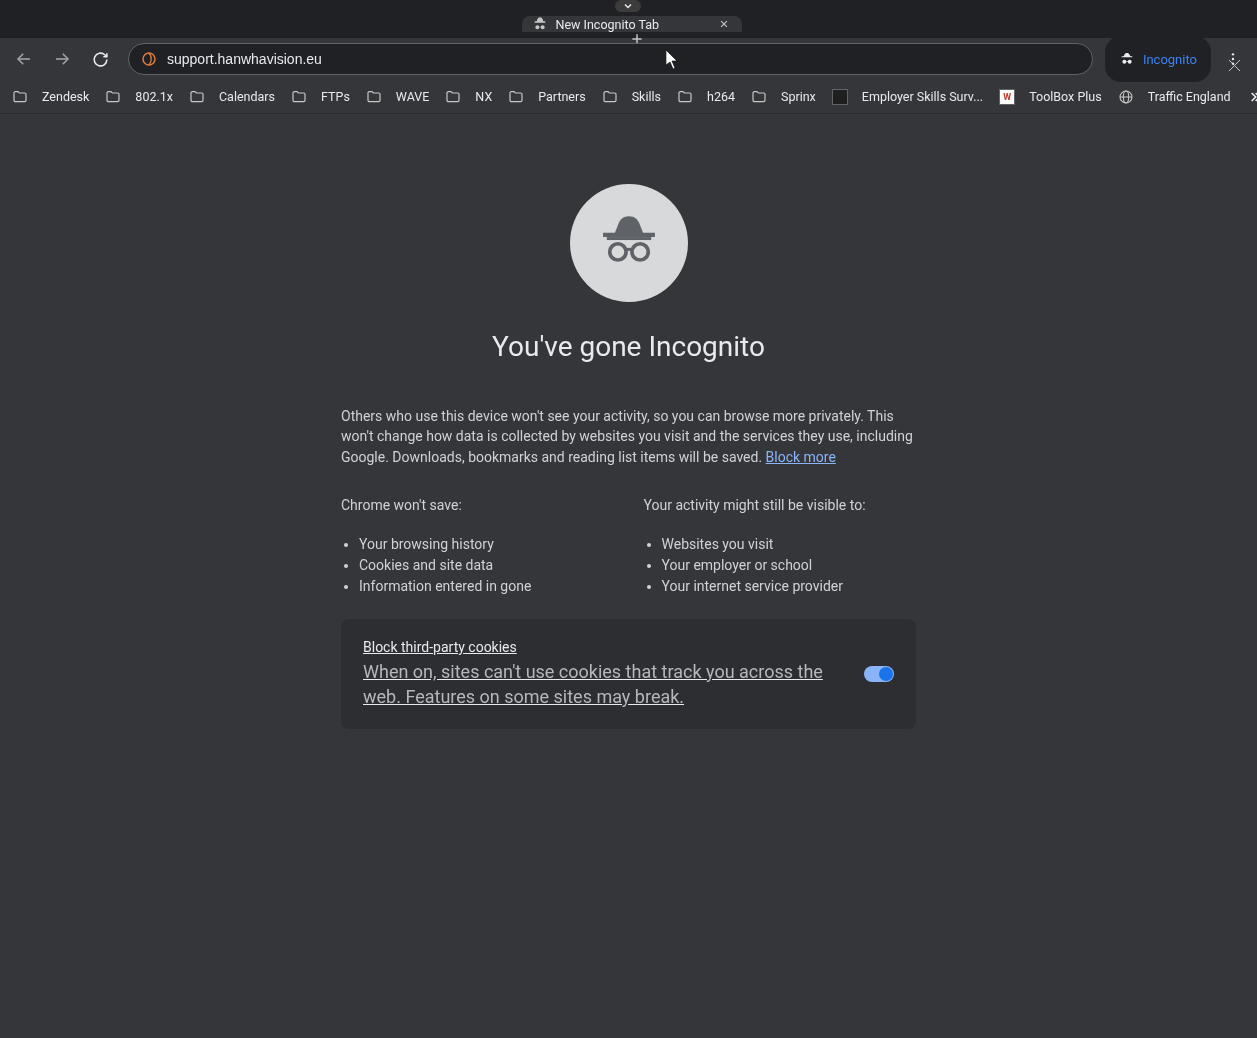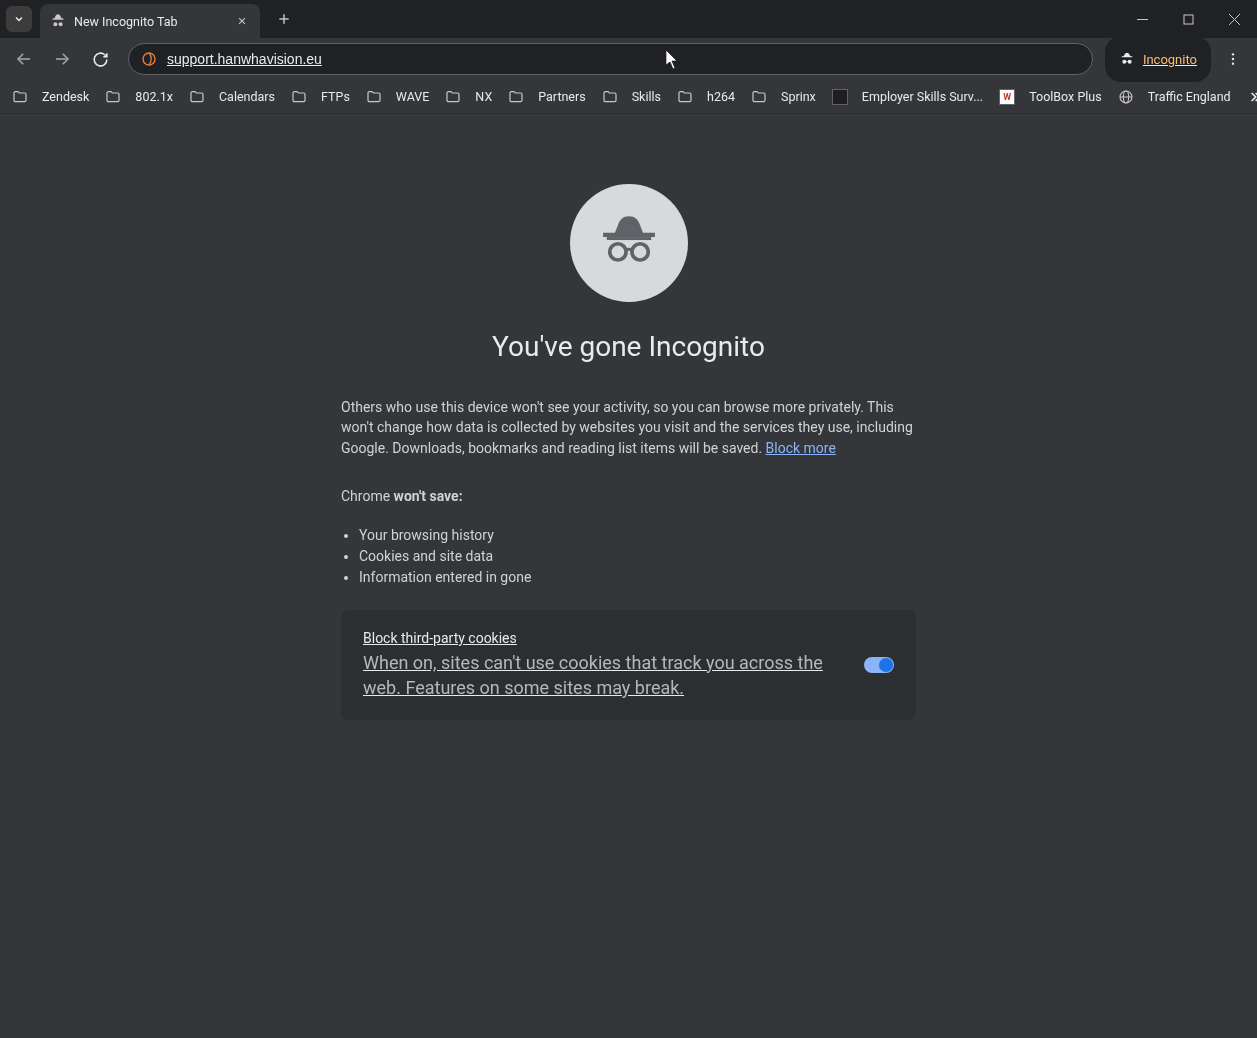--- a/index.html
+++ b/index.html
@@ -11,20 +11,21 @@
     color: #e8eaed;
     overflow: hidden;
     position: relative;
   }
   .titlebar {
     height: 38px;
     background: #202124;
     display: flex;
     align-items: center;
     padding-left: 6px;
+    flex-direction: column;
   }
   .tab-search-btn {
     width: 26px; height: 26px;
     border-radius: 6px;
     background: #3c3c3c;
     display: flex; align-items: center; justify-content: center;
     margin-right: 8px;
   }
   .tab {
     height: 34px;
@@ -56,21 +57,20 @@
     display: flex; align-items: center; justify-content: center;
     color: #c7c7c7;
   }
   .toolbar {
     height: 42px;
     background: #35363a;
     display: flex;
     align-items: center;
     padding: 8px 8px;
     gap: 6px;
-    text-decoration: underline;
   }
   .nav-btn {
     width: 32px; height: 32px;
     display: flex; align-items: center; justify-content: center;
     color: #9aa0a6; border-radius: 50%;
   }
   .nav-btn.enabled { color: #e8eaed; }
   .omnibox {
     flex: 1;
     height: 32px;
@@ -94,21 +94,21 @@
     font-size: 14px;
   }
   .incognito-chip {
     height: 46px;
     background: #202124;
     border-radius: 16px;
     display: flex;
     align-items: center;
     padding: 0 14px;
     gap: 8px;
-    color: #fdba74;
+    color: #3b82f6;
     font-size: 13px;
   }
   .menu-btn {
     width: 32px; height: 32px;
     display: flex; align-items: center; justify-content: center;
     color: #e8eaed; border-radius: 50%;
   }
   .bookmarks-bar {
     height: 34px;
     background: #35363a;
@@ -150,41 +150,41 @@
   .incognito-icon-large {
     width: 118px; height: 118px;
     border-radius: 50%;
     background: #d8d9db;
     display: flex; align-items: center; justify-content: center;
     margin-bottom: 28px;
   }
   .heading {
     font-size: 28px;
     font-weight: 400;
-    margin-bottom: 34px;
+    margin-bottom: 43px;
     color: #e8eaed;
   }
   .intro {
     max-width: 575px;
     font-size: 14px;
     line-height: 1.45;
     color: #d0d2d5;
     text-align: left;
     margin-bottom: 30px;
   }
   .intro a { color: #8ab4f8; text-decoration: underline; }
   .columns {
     display: flex;
     width: 575px;
     gap: 30px;
     margin-bottom: 22px;
   }
   .col { flex: 1; }
   .col-title { font-size: 14px; margin-bottom: 12px; color: #d0d2d5;}
-  .col-title b { font-weight: 700; }
+  .col-title b { font-weight: 400; }
   .col ul { list-style: disc; padding-left: 18px; margin-top: 21px; }
   .col li { font-size: 14px; color: #d0d2d5; line-height: 1.5; }
   .cookie-card {
     width: 575px;
     background: #2d2e31;
     border-radius: 8px;
     padding: 20px 22px;
     display: flex;
     align-items: center;
     gap: 20px;
@@ -408,20 +408,28 @@
   </div>
   <div class="columns">
     <div class="col">
       <div class="col-title"><span>Chrome </span><b>won't save:</b></div>
       <ul id="col1-list">
           <li>Your browsing history</li>
           <li>Cookies and site data</li>
           <li>Information entered in gone</li>
         </ul>
     </div>
+    <div class="col">
+      <div class="col-title"><span>Your activity </span><b>might still be visible</b><span> to:</span></div>
+      <ul id="col2-list">
+          <li>Websites you visit</li>
+          <li>Your employer or school</li>
+          <li>Your internet service provider</li>
+        </ul>
+    </div>
   </div>
   <div class="cookie-card">
     <div class="cookie-text">
       <div class="cookie-title">Block third-party cookies</div>
       <div class="cookie-desc">When on, sites can't use cookies that track you across the web. Features on some sites may break.</div>
     </div>
     <div class="toggle">
       <div class="toggle-knob"></div>
     </div>
   </div>

